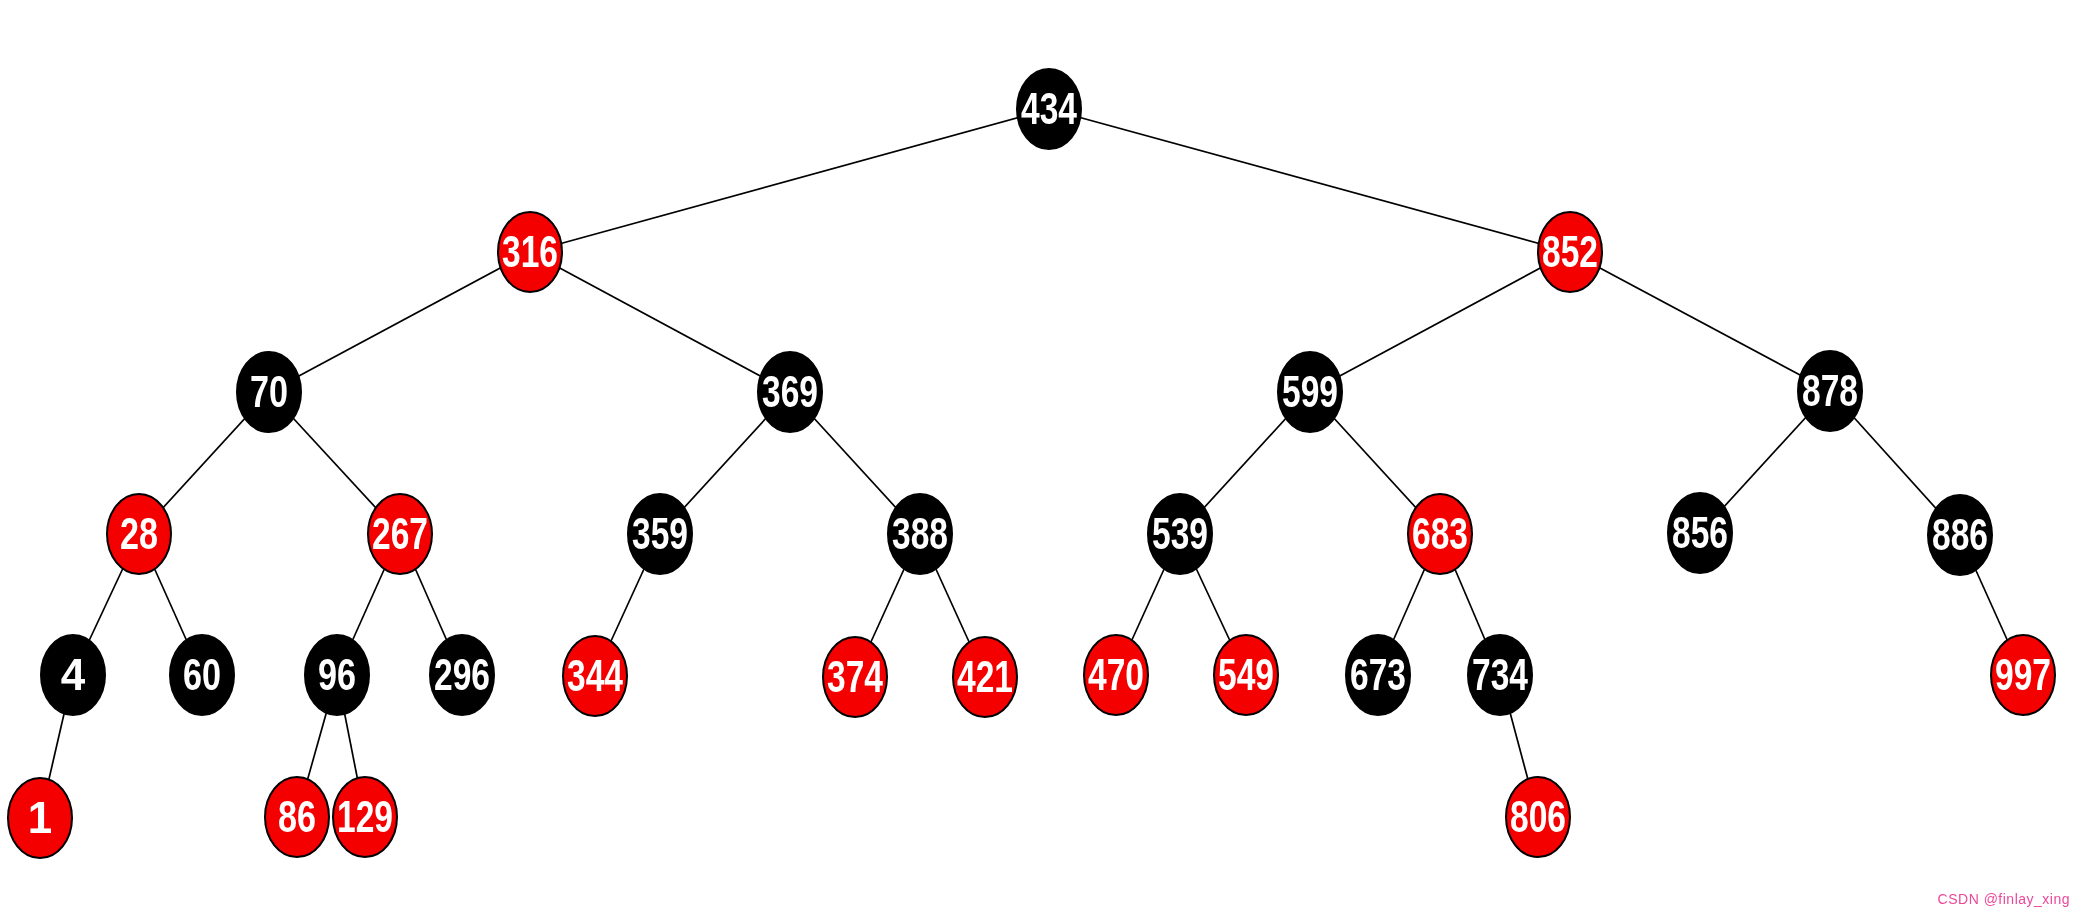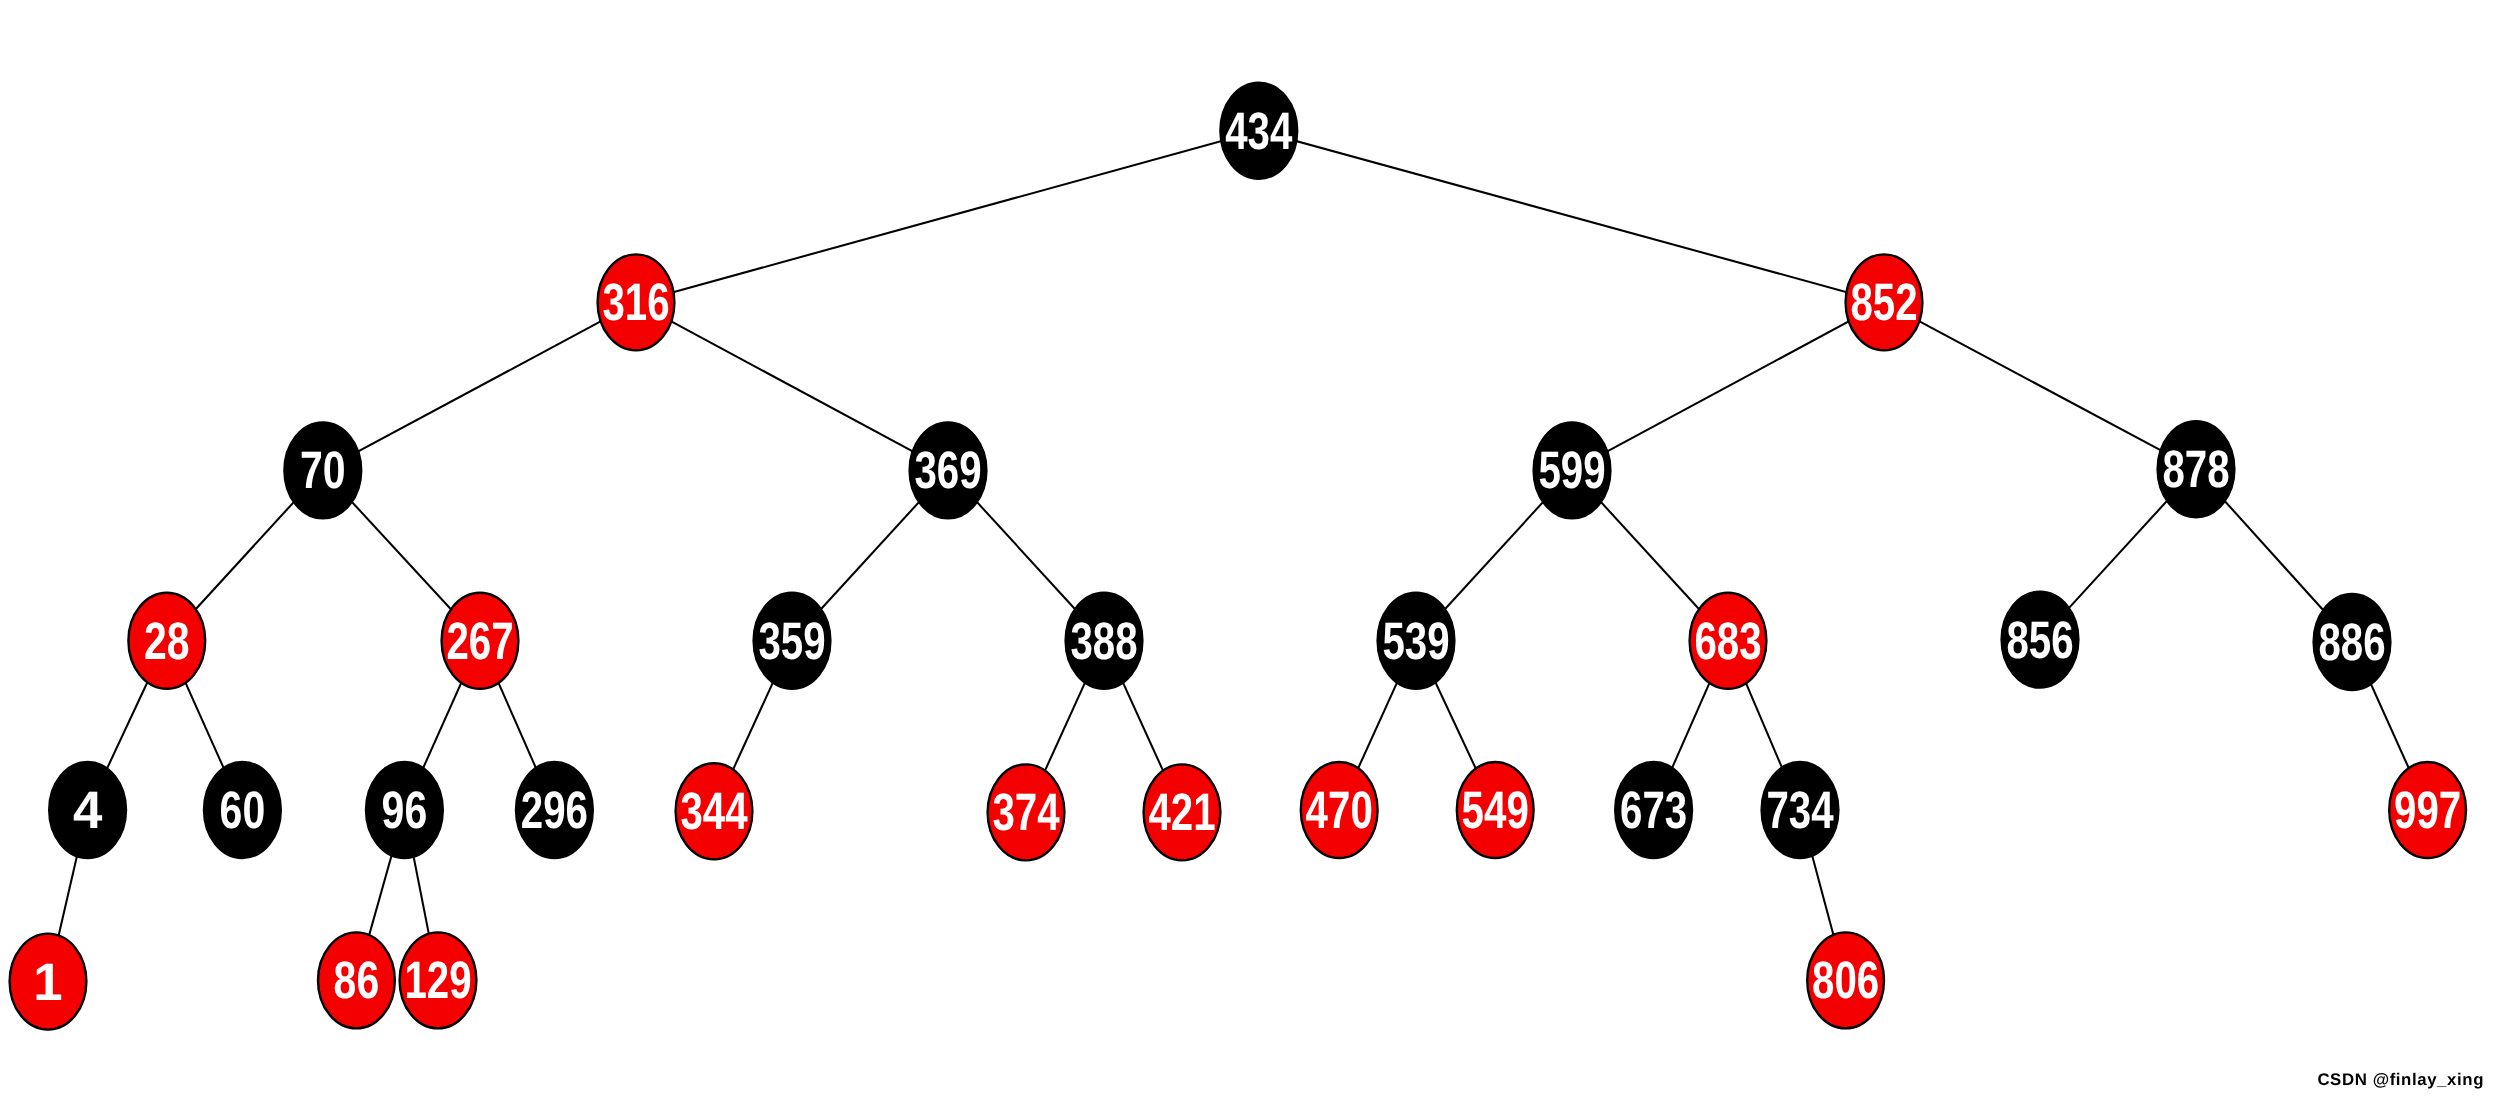--- a/index.html
+++ b/index.html
@@ -196,14 +196,14 @@
         <g>
           <ellipse cx="365" cy="817" rx="32" ry="40" class="node-ellipse" fill="#f40000" stroke="#000000"></ellipse>
           <text x="365" y="832" class="node-label" fill="#ffffff" textLength="56" lengthAdjust="spacingAndGlyphs">129</text>
         </g>
         <g>
           <ellipse cx="1538" cy="817" rx="32" ry="40" class="node-ellipse" fill="#f40000" stroke="#000000"></ellipse>
           <text x="1538" y="832" class="node-label" fill="#ffffff" textLength="56" lengthAdjust="spacingAndGlyphs">806</text>
         </g>
       </g>
   </svg>
-  <div class="watermark" style="color: #000000; font-weight: bold;">CSDN @finlay_xing</div>
+  <div class="watermark" style="color: #ec4899;">CSDN @finlay_xing</div>
 </div>
 
 </body></html>

